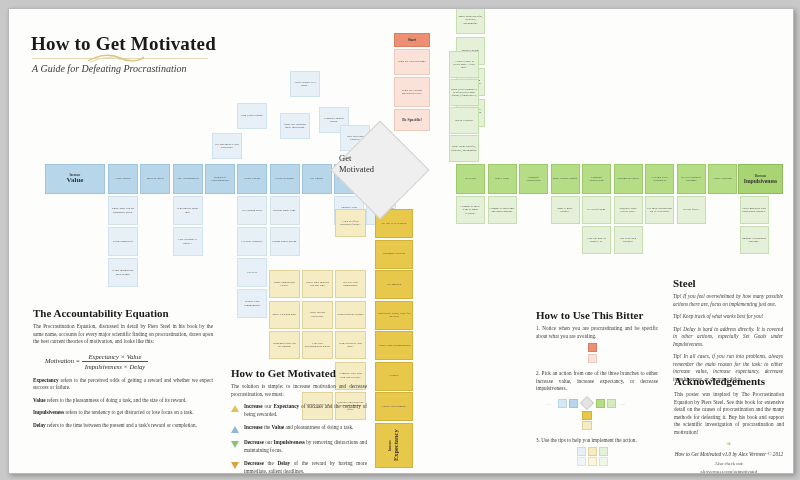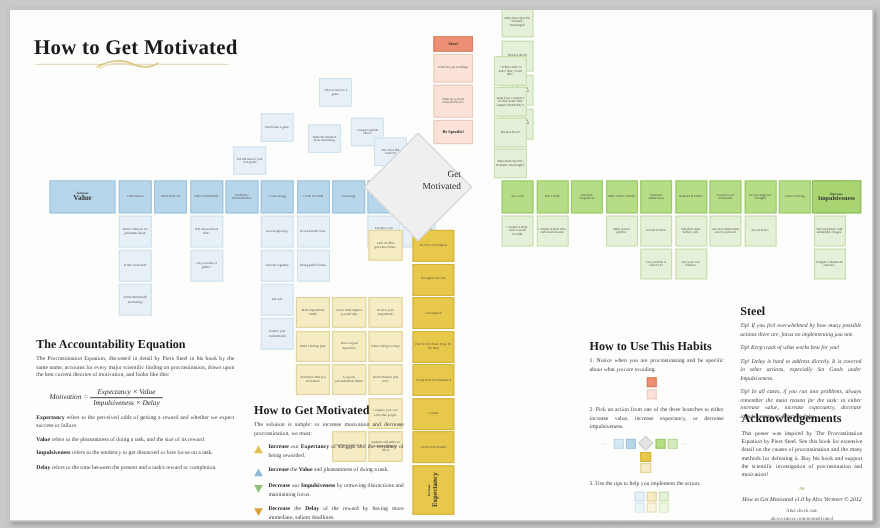--- a/index.html
+++ b/index.html
@@ -12,21 +12,21 @@
   .swash{position:absolute;left:77px;top:44px;width:60px;height:11px;}
   .sub{position:absolute;left:23px;top:54px;font-family:"Liberation Serif",serif;
        font-style:italic;font-size:10px;color:#3a3a3a;}
   .box{position:absolute;box-sizing:border-box;display:flex;align-items:center;
        justify-content:center;text-align:center;overflow:hidden;
        font-family:"Liberation Serif",serif;line-height:1.12;}
   .n{font-size:2.9px;color:#4a4542;padding:1px;}
   .mid{font-size:3.9px;font-weight:bold;color:#333;padding:1px;}
   .diamond{position:absolute;left:336px;top:126px;width:68px;height:68px;
            background:#efefef;border:1px solid #d2d2d2;transform:rotate(45deg);}
-  .dlabel{position:absolute;left:330px;top:144px;width:80px;text-align:right;
+  .dlabel{position:absolute;left:330px;top:144px;width:80px;text-align:left;
           font-family:"Liberation Serif",serif;font-size:8.5px;color:#2c2c2c;line-height:1.25;}
   .sec{position:absolute;font-family:"Liberation Serif",serif;}
   .sech{font-size:11px;font-weight:bold;color:#1a1a1a;margin-bottom:4px;}
   .secp{font-size:5.2px;color:#3c3c3c;text-align:justify;line-height:1.45;}
   .secp b{color:#1d1d1d;}
   .eqn{font-family:"Liberation Serif",serif;font-style:italic;font-size:6.6px;color:#2a2a2a;}
   .frac{display:inline-block;text-align:center;vertical-align:middle;}
   .frac .num{border-bottom:1px solid #555;padding:0 3px 1px;}
   .frac .den{padding:1px 3px 0;}
   .arrow{width:0;height:0;border-left:4px solid transparent;border-right:4px solid transparent;}
@@ -45,20 +45,21 @@
 <body>
 
 <div id="poster">
 
   <div class="ttl">How to Get Motivated</div>
   <div class="rule"></div>
   <svg class="swash" viewBox="0 0 60 11">
     <path d="M2 8 C14 1, 26 1, 34 5 C42 9, 52 9, 58 4" stroke="#d9c37e" stroke-width="1.4" fill="none"></path>
     <path d="M4 9.4 C16 3.4, 27 3.4, 35 7" stroke="#e8dcb4" stroke-width="1" fill="none"></path>
   </svg>
+  <div class="sub">A Guide for Defeating Procrastination</div>
 
   <div id="flow">
       <div class="box mid" style="left: 385px; top: 24px; width: 36px; height: 14px; background: rgb(236, 143, 114); border: 1px solid rgb(217, 126, 98);">
         <span>Start</span>
       </div>
       <div class="box n" style="left: 385px; top: 40px; width: 36px; height: 26px; background: rgb(250, 226, 216); border: 1px solid rgb(236, 203, 189);">
         <span>What are you avoiding?</span>
       </div>
       <div class="box n" style="left: 385px; top: 68px; width: 36px; height: 30px; background: rgb(250, 226, 216); border: 1px solid rgb(236, 203, 189);">
         <span>What are you not motivated to do?</span>
@@ -347,21 +348,21 @@
           <div class="secp" style="flex: 1 1 0%;"><b>Decrease</b> our <b>Impulsiveness</b> by removing distractions and maintaining focus.</div>
         </div>
         <div style="display: flex; gap: 5px; margin-bottom: 6px; align-items: flex-start;">
           <div class="arrow ad2" style="margin-top: 2px;"></div>
           <div class="secp" style="flex: 1 1 0%;"><b>Decrease</b> the <b>Delay</b> of the reward by having more immediate, salient deadlines.</div>
         </div>
       </div>
   </div>
 
   <div class="sec" style="left:527px;top:300px;width:122px;">
-    <div class="sech">How to Use This Habits</div>
+    <div class="sech">How to Use This Bitter</div>
     <div class="step">1. Notice when you are procrastinating and be specific about what you are avoiding.</div>
     <div style="position:relative;height:24px;margin:3px 0">
       <div class="mini" style="left:52px;top:0;width:9px;height:9px;background:#ec8f72;border:1px solid #d97e62;"></div>
       <div class="mini" style="left:52px;top:11px;width:9px;height:9px;background:#fae2d8;border:1px solid #eccbbd;"></div>
     </div>
     <div class="step">2. Pick an action from one of the three branches to either increase value, increase expectancy, or decrease impulsiveness.</div>
     <div style="position:relative;height:38px;margin:3px 0">
       <div class="mini" style="left:22px;top:3px;width:9px;height:9px;background:#d6e8f3;border:1px solid #b7d6ea;"></div>
       <div class="mini" style="left:33px;top:3px;width:9px;height:9px;background:#b7d6ea;border:1px solid #9ec4de;"></div>
       <div class="mini" style="left:46px;top:2px;width:10px;height:10px;background:#e4e4e4;border:1px solid #cfcfcf;transform:rotate(45deg);"></div>

